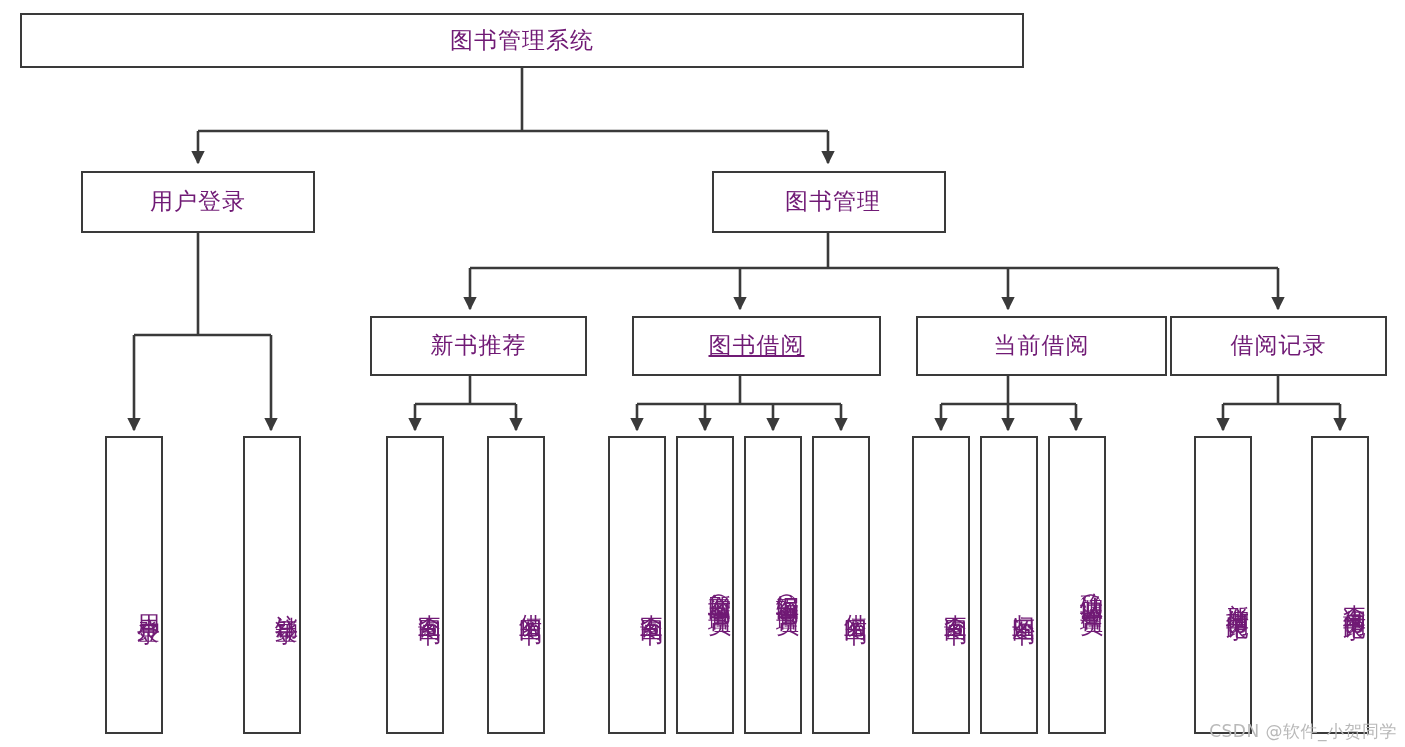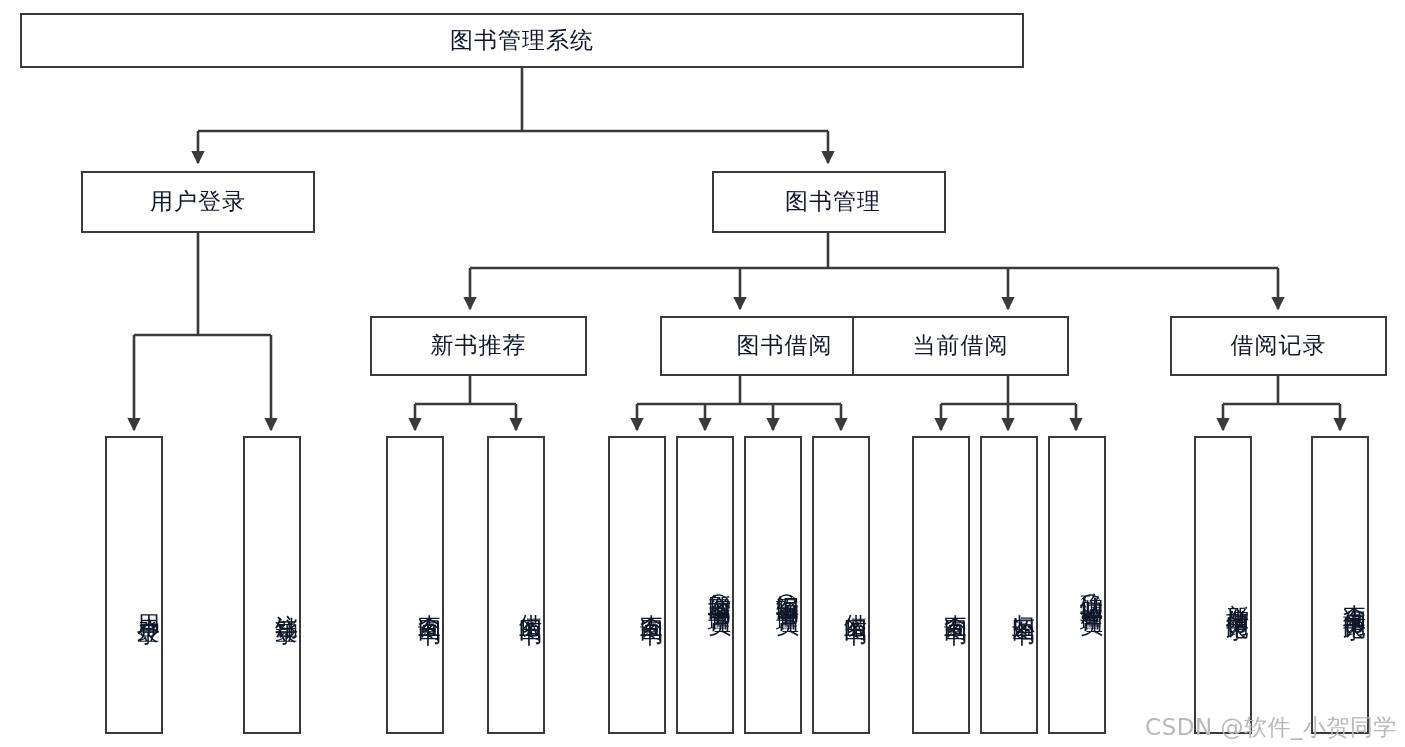--- a/index.html
+++ b/index.html
@@ -22,21 +22,21 @@
     pointer-events:none;
   }
   .node{
     position:absolute;
     box-sizing:border-box;
     border:2.5px solid #3a3a3a;
     background:#ffffff;
     display:flex;
     align-items:center;
     justify-content:center;
-    color:#0f172a;
+    color:#701a75;
   }
   .node.horiz{
     font-size:23px;
     letter-spacing:1px;
     line-height:1.2;
   }
   .node.vert{
     writing-mode:vertical-rl;
     text-orientation:upright;
     font-size:23px;
@@ -49,21 +49,21 @@
   .node.vert > .vtext{
     writing-mode:vertical-rl;
     text-orientation:upright;
     display:block;
     white-space:nowrap;
   }
   .watermark{
     position:absolute;
     right:8px;
     bottom:4px;
-    font-size:23px;
+    font-size:17px;
     color:#b9b9b9;
     letter-spacing:0.5px;
     white-space:nowrap;
   }
 </style>
 </head>
 <body>
 
 <div id="canvas">
 
@@ -124,24 +124,24 @@
   <div class="node horiz" style="left:81px; top:171px; width:234px; height:62px;">
     <span>用户登录</span>
   </div>
   <div class="node horiz" style="left:712px; top:171px; width:234px; height:62px;padding-left:8px;">
     <span>图书管理</span>
   </div>
 
   <div class="node horiz" style="left:362px; top:316px; width:217px; height:60px;margin-left:8px;">
     <span>新书推荐</span>
   </div>
-  <div class="node horiz" style="left:660px; top:316px; width:249px; height:60px;">
+  <div class="node horiz" style="left:632px; top:316px; width:249px; height:60px;text-decoration:underline;">
     <span>图书借阅</span>
   </div>
-  <div class="node horiz" style="left:852px; top:316px; width:217px; height:60px;">
+  <div class="node horiz" style="left:916px; top:316px; width:251px; height:60px;">
     <span>当前借阅</span>
   </div>
   <div class="node horiz" style="left:1170px; top:316px; width:217px; height:60px;">
     <span>借阅记录</span>
   </div>
 
   <div class="node vert" style="left:105px; top:436px; width:58px; height:298px;">
     <span class="vtext">用户登录</span>
   </div>
   <div class="node vert" style="left:243px; top:436px; width:58px; height:298px;">

